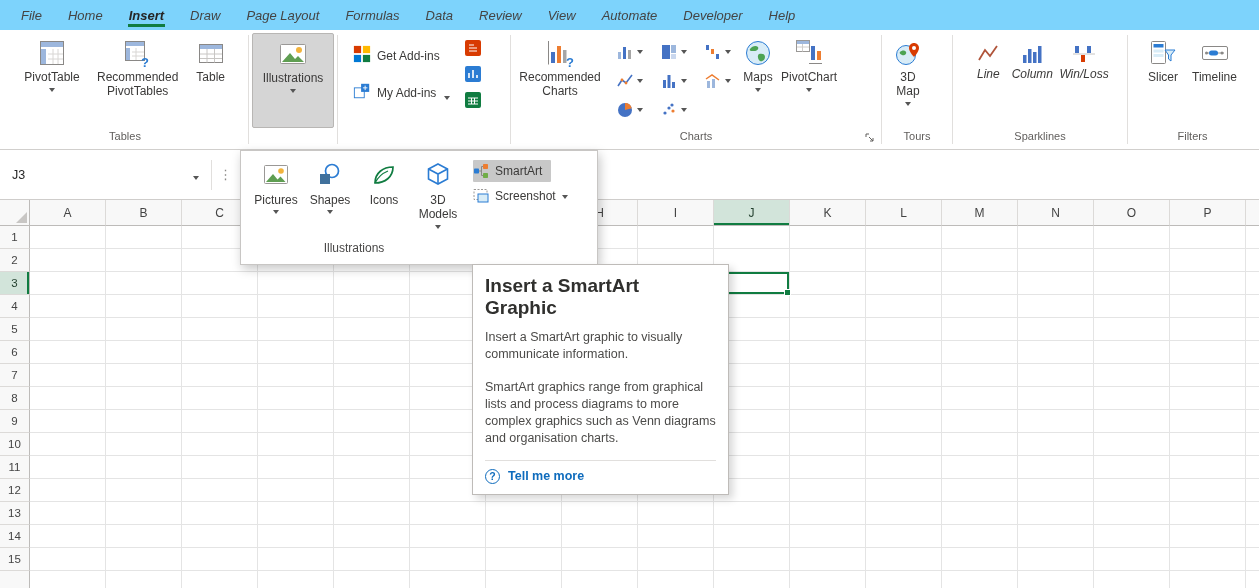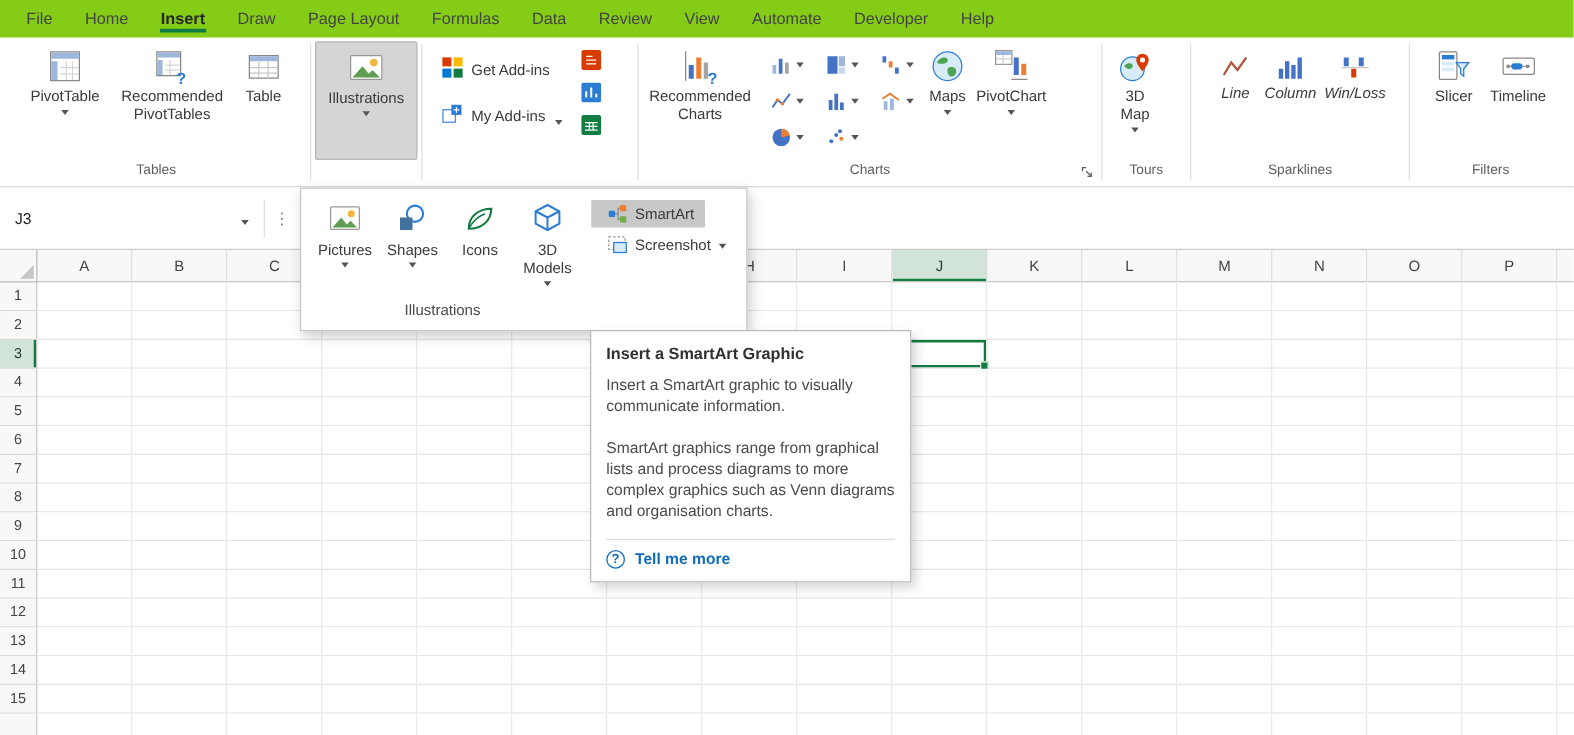--- a/index.html
+++ b/index.html
@@ -1,20 +1,20 @@
 <!DOCTYPE html>
 <html><head>
 <meta charset="utf-8">
 <style>
   * { margin:0; padding:0; box-sizing:border-box; }
   html,body { width:1259px; height:588px; overflow:hidden; }
   body { font-family:"Liberation Sans", sans-serif; background:#fff; color:#3b3a39; position:relative; font-size:13px; }
 
   
-  .menubar { height:30px; display:flex; align-items:flex-start; padding-left:8px; background:#84cc16; }
+  .menubar { height:30px; display:flex; align-items:center; padding-left:8px; background:#7dd3fc;font-style:italic; }
   .mtab { padding:7px 13px 6px; font-size:13px; color:#444; position:relative; white-space:nowrap; }
   .mtab.active { font-weight:bold; color:#262626; }
   .mtab.active::after { content:''; position:absolute; left:12px; right:12px; bottom:2px; height:3px; background:#107C41; }
 
   
   .ribbon { height:120px; display:flex; align-items:stretch; border-bottom:1px solid #d1cfcd; padding:0 2px; }
   .rgroup { display:flex; flex-direction:column; position:relative; flex:0 0 auto; }
   .rgc { flex:1; display:flex; align-items:stretch; padding:3px 2px 0; }
   .glabel { font-size:11px; color:#605e5c; text-align:center; padding:2px 0 5px; height:21px; white-space:nowrap; }
   .gdiv { width:1px; background:#e1dfdd; margin:5px 0; flex:0 0 1px; }
@@ -55,28 +55,28 @@
   .cell.active { box-shadow:inset 0 0 0 2px #107C41; position:relative; z-index:2; }
   .cell.active::after { content:''; position:absolute; right:-2px; bottom:-2px; width:5px; height:5px; background:#107C41; border:1px solid #fff; }
 
   
   .illus-panel { position:absolute; left:240px; top:150px; width:358px; background:#fff; border:1px solid #c8c6c4; box-shadow:2px 4px 10px rgba(0,0,0,.22); z-index:10; }
   .ip-main { display:flex; padding:7px 4px 0 8px; }
   .ip-bigitems { display:flex; }
   .ip-item { width:54px; display:flex; flex-direction:column; align-items:center; padding:3px 1px; font-size:12px; color:#3b3a39; text-align:center; line-height:1.2; border-radius:2px; }
   .ip-item .icon { margin-bottom:4px; }
   .ip-list { display:flex; flex-direction:column; align-items:flex-start; margin-left:8px; padding-top:2px; gap:3px; min-width:120px; }
-  .ip-row { display:flex; align-items:center; gap:6px; padding:3px 9px 3px 13px; font-size:12px; border-radius:1px; white-space:nowrap; }
+  .ip-row { display:flex; align-items:center; gap:6px; padding:3px 9px 3px 0; font-size:12px; border-radius:1px; white-space:nowrap; }
   .ip-row.hl { background:#c8c8c8; }
   .ip-row .chev { margin-top:1px; }
   .ip-footer { width:226px; text-align:center; font-size:12px; color:#494847; padding:9px 0 9px; }
 
   
   .smartart-tooltip { position:absolute; left:472px; top:264px; width:257px; background:#fff; border:1px solid #bebbb8; box-shadow:4px 4px 8px rgba(0,0,0,.16); z-index:20; padding:10px 12px 8px; }
-  .tt-title { font-weight:bold; font-size:13px; color:#30302e; margin-bottom:10px; }
+  .tt-title { font-weight:bold; font-size:19px; color:#30302e; margin-bottom:10px; }
   .tt-body { font-size:12.5px; color:#4c4b49; line-height:1.38; margin-bottom:15px; }
   .tt-body:last-of-type { margin-bottom:12px; }
   .tt-footer { border-top:1px solid #e1dfdd; padding-top:8px; padding-bottom:2px; display:flex; align-items:center; gap:8px; }
   .tt-q { width:15px; height:15px; flex:0 0 15px; border-radius:50%; border:1.5px solid #0F6CBD; color:#0F6CBD; font-size:10.5px; font-weight:bold; display:flex; align-items:center; justify-content:center; }
   .tt-link { color:#0F6CBD; font-weight:bold; font-size:12.5px; }
 
   svg { display:block; }
 </style>
 </head>
 <body>

